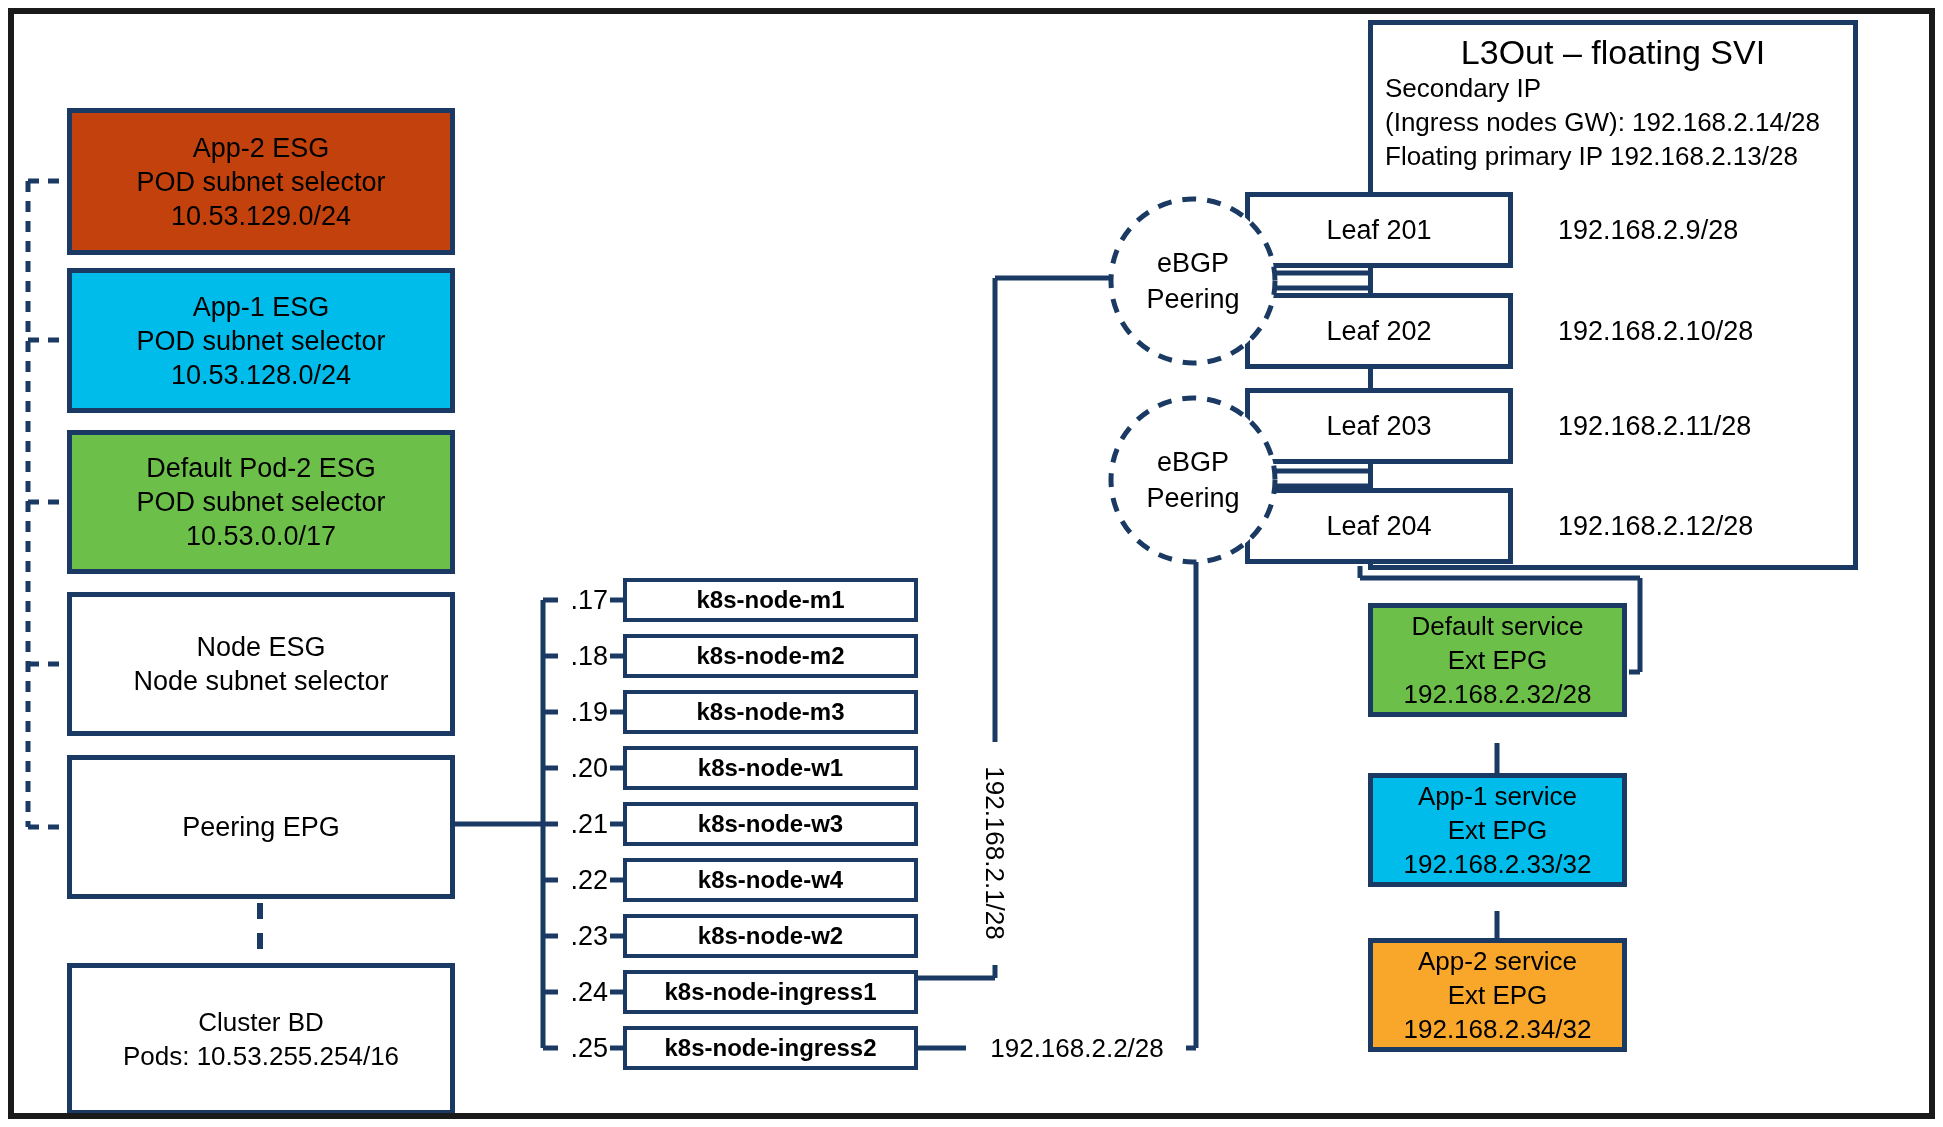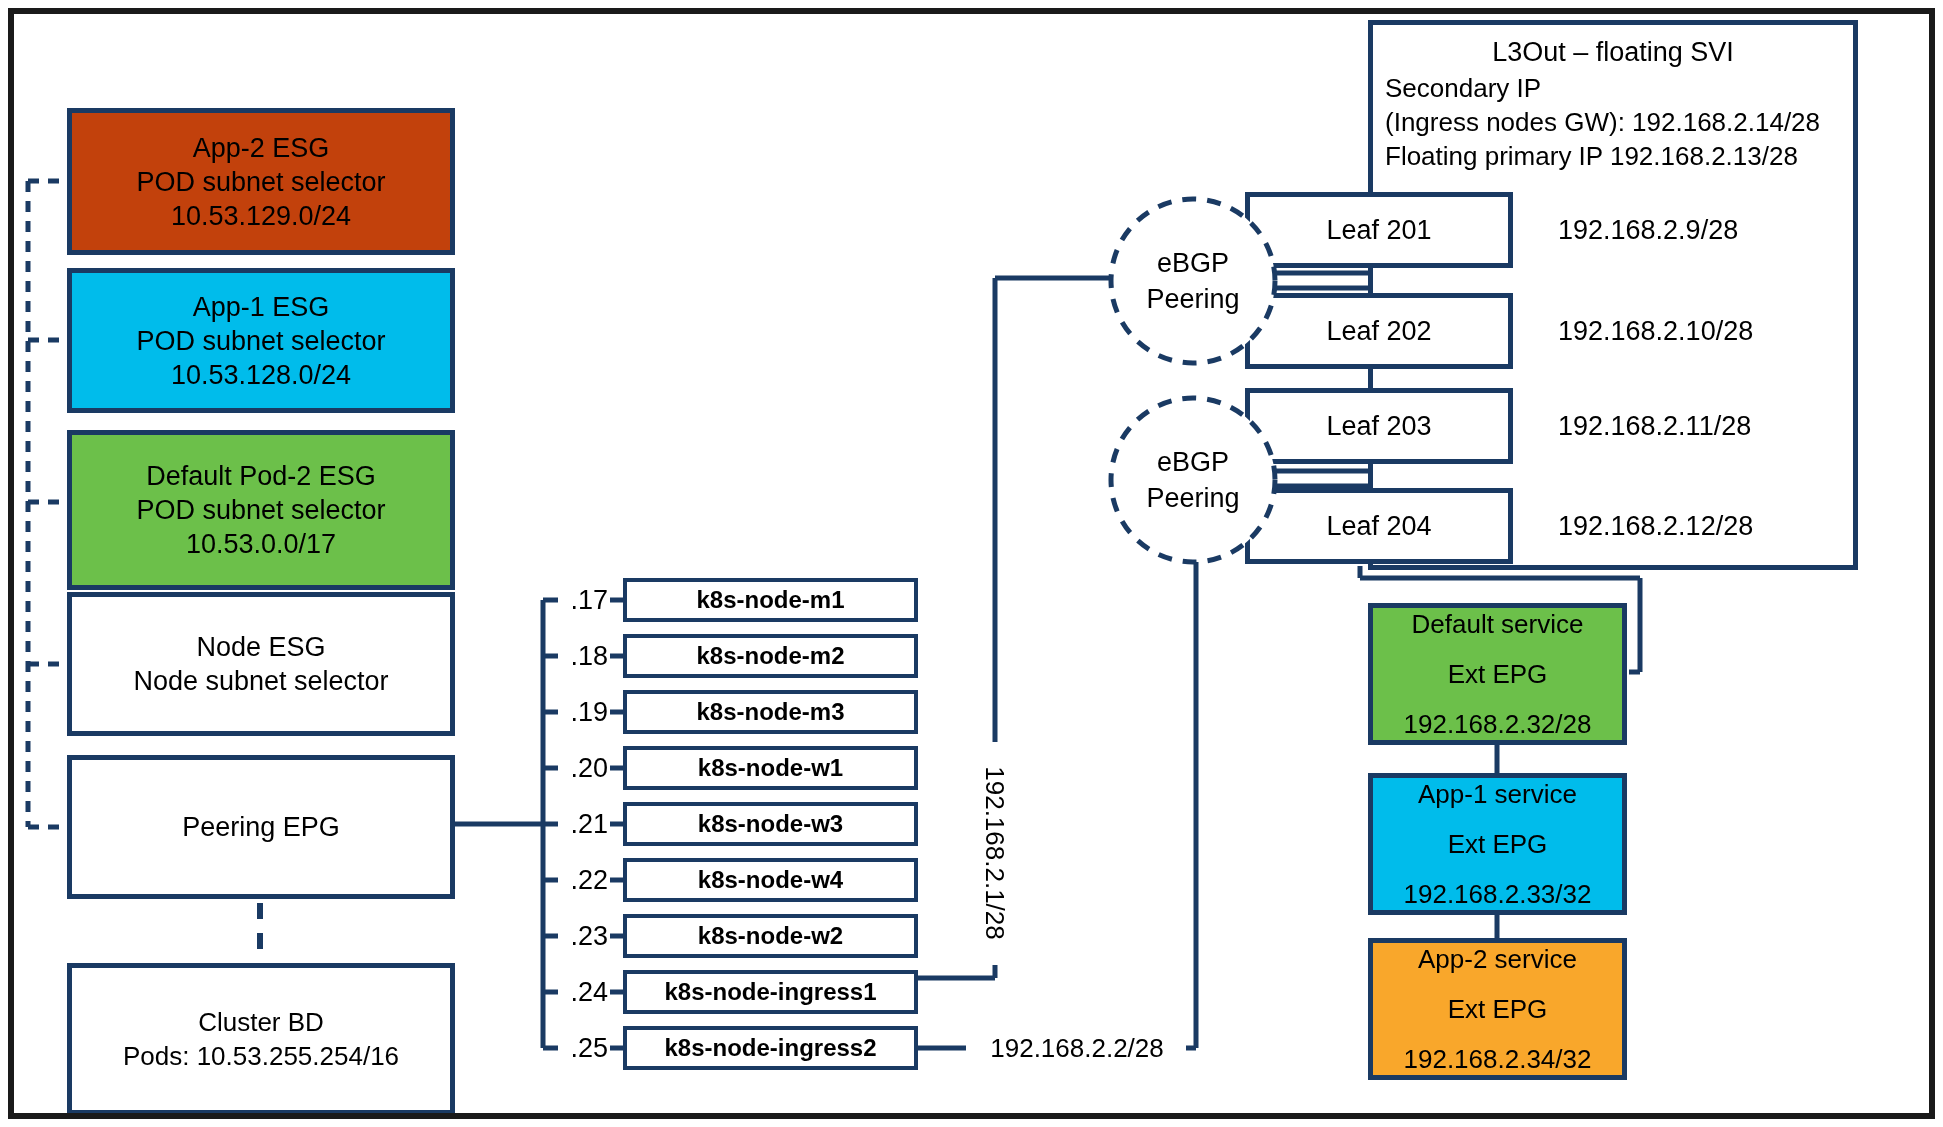--- a/index.html
+++ b/index.html
@@ -21,25 +21,25 @@
     position:absolute;left:623px;width:295px;height:44px;box-sizing:border-box;
     border:4px solid #1A3A63;background:#fff;display:flex;justify-content:center;
     align-items:center;font-size:24px;font-weight:bold;
   }
   .numlabel{
     position:absolute;left:548px;width:60px;height:32px;line-height:32px;
     text-align:right;font-size:27px;
   }
   .leafbox{left:1245px;width:268px;height:76px;font-size:27px;}
   .leafip{position:absolute;left:1558px;height:32px;line-height:32px;font-size:27px;white-space:nowrap;}
-  .extbox{left:1368px;width:259px;height:142px;font-size:26px;line-height:34px;gap:16px;}
+  .extbox{left:1368px;width:259px;height:114px;font-size:26px;line-height:34px;}
   #l3out{position:absolute;left:1368px;top:20px;width:490px;height:550px;
     border:5px solid #1A3A63;box-sizing:border-box;background:#fff;}
   #l3out-title{position:absolute;left:0;top:12px;width:100%;text-align:center;
-    font-size:27px;line-height:30px;}
+    font-size:34px;line-height:30px;}
   #l3out-info{position:absolute;left:12px;top:46px;font-size:26px;line-height:34px;text-align:left;}
   .circlelabel{position:absolute;left:1113px;width:160px;text-align:center;
     font-size:27px;line-height:36px;}
   #uplink-label{position:absolute;left:880px;top:838px;width:230px;height:30px;
     line-height:30px;text-align:center;font-size:26px;transform:rotate(90deg);white-space:nowrap;}
   #ingress2-ip{position:absolute;left:968px;top:1031px;width:218px;height:34px;
     line-height:34px;text-align:center;font-size:26px;white-space:nowrap;}
 </style>
 </head>
 <body>
@@ -92,21 +92,21 @@
   <div class="box leftbox" style="top: 108px; height: 147px; background-color: #c2410c;">
     <div>App-2 ESG</div>
     <div>POD subnet selector</div>
     <div>10.53.129.0/24</div>
   </div>
   <div class="box leftbox" style="top: 268px; height: 145px; background-color: rgb(0, 188, 235);">
     <div>App-1 ESG</div>
     <div>POD subnet selector</div>
     <div>10.53.128.0/24</div>
   </div>
-  <div class="box leftbox" style="top: 430px; height: 160px; background-color: rgb(108, 192, 74);">
+  <div class="box leftbox" style="top: 430px; height: 144px; background-color: rgb(108, 192, 74);">
     <div>Default Pod-2 ESG</div>
     <div>POD subnet selector</div>
     <div>10.53.0.0/17</div>
   </div>
   <div class="box leftbox" style="top: 592px; height: 144px; background-color: rgb(255, 255, 255);">
     <div>Node ESG</div>
     <div>Node subnet selector</div>
   </div>
   <div class="box leftbox" style="top: 755px; height: 144px; background-color: rgb(255, 255, 255);">
     <div>Peering EPG</div>

